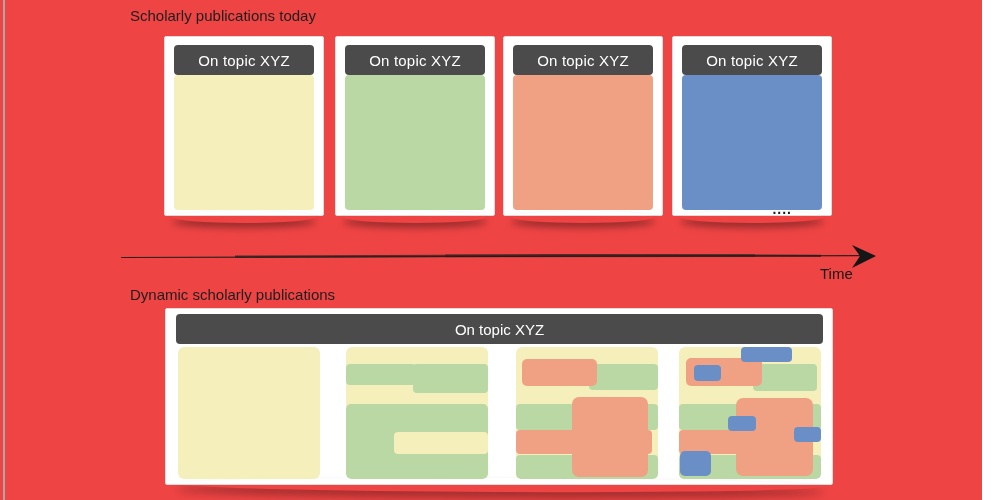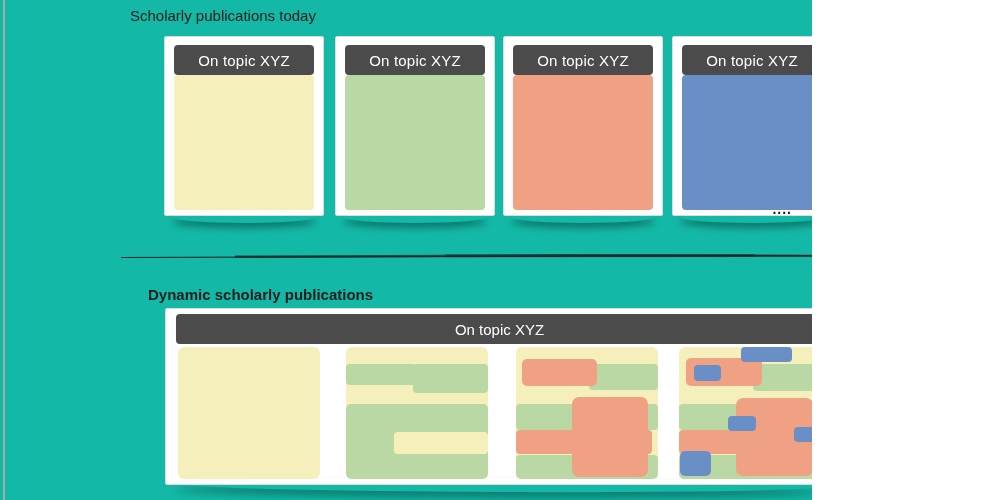--- a/index.html
+++ b/index.html
@@ -1,23 +1,23 @@
 <!DOCTYPE html>
 <html><head>
 <meta charset="utf-8">
 <style>
   html,body{margin:0;padding:0;background:#fff;}
   .stage{
-    position:relative;width:812px;height:500px;background:#14b8a6;overflow:hidden;
+    position:relative;width:982px;height:500px;background:#ef4444;overflow:hidden;
     font-family:"Liberation Sans","DejaVu Sans",sans-serif;color:#1e1e1e;
   }
   .edge-line{position:absolute;left:3px;top:0;width:2px;height:500px;background:#a9a9a9;}
   .section-title{position:absolute;font-size:15px;color:#1e1e1e;white-space:nowrap;}
   .title-top{left:130px;top:7px;}
-  .title-bottom{left:148px;top:286px;font-weight:bold;}
+  .title-bottom{left:130px;top:286px;}
 
   
   .paper{
     position:absolute;top:36px;width:160px;height:180px;background:#ffffff;
     border:1px solid #dcdcdc;box-sizing:border-box;border-radius:2px;
     padding:8px 9px 5px 9px;display:flex;flex-direction:column;z-index:1;
   }
   .paper-header{
     flex:0 0 30px;border-radius:4px;color:#fff;font-size:15px;
     display:flex;align-items:center;justify-content:center;letter-spacing:.2px;

